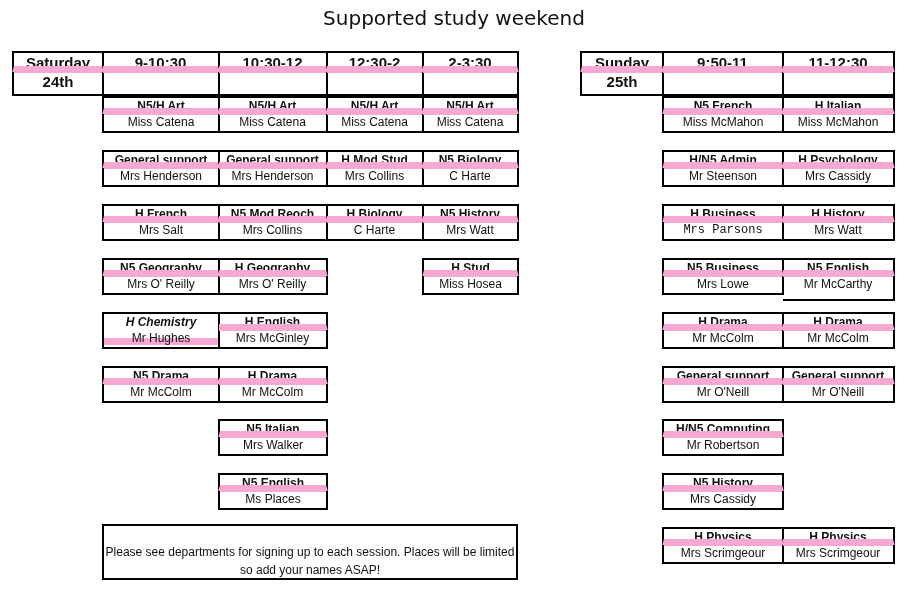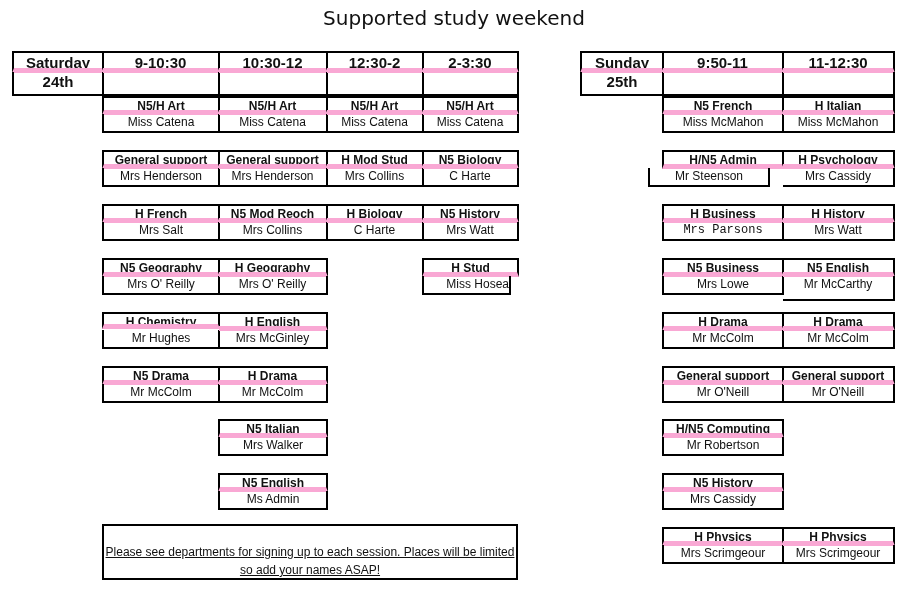--- a/index.html
+++ b/index.html
@@ -6,22 +6,22 @@
   body { width:908px; height:592px; position:relative; overflow:hidden; font-family:"Liberation Sans", sans-serif; color:#111; }
   .title { position:absolute; left:0; width:908px; top:6px; text-align:center; font-size:20px; font-family:"DejaVu Sans", sans-serif; font-weight:normal; }
   .cell { position:absolute; box-sizing:border-box; text-align:center; white-space:nowrap; overflow:hidden; }
   .hdr { font-weight:bold; font-size:15px; line-height:20px; }
   .subj { font-weight:bold; font-size:12px; line-height:17px; }
   .tch { font-size:12px; line-height:17px; }
   .b-t { border-top:2px solid #000; }
   .b-b { border-bottom:2px solid #000; }
   .b-l { border-left:2px solid #000; }
   .b-r { border-right:2px solid #000; }
-  .b-bt { border-bottom:5px solid #f9a8d4; }
-  .note { position:absolute; left:102px; top:524px; width:416px; height:56px; box-sizing:border-box; border:2px solid #000; font-size:12px; line-height:18px; text-align:center; padding-top:17px;text-decoration:underline; }
+  .b-bt { border-bottom:7px solid #f9a8d4; }
+  .note { position:absolute; left:102px; top:524px; width:416px; height:56px; box-sizing:border-box; border:2px solid #000; font-size:12px; line-height:18px; text-align:center; padding-top:17px; }
 </style>
 </head>
 <body>
 
 <div class="title">Supported study weekend</div>
 
 <div id="sched">
     <div class="cell hdr b-t b-l b-r b-bt" style="left: 12px; top: 51px; width: 92px; height: 22px;">Saturday</div>
     <div class="cell hdr b-l b-r b-b" style="left: 12px; top: 72px; width: 92px; height: 24px;">24th</div>
     <div class="cell hdr b-t b-r b-bt" style="left: 103px; top: 51px; width: 117px; height: 22px;">9-10:30</div>
@@ -54,45 +54,45 @@
     <div class="cell tch b-r b-b" style="left: 219px; top: 222px; width: 109px; height: 19px;">Mrs Collins</div>
     <div class="cell subj b-t b-r b-bt" style="left: 327px; top: 204px; width: 97px; height: 19px;">H Biology</div>
     <div class="cell tch b-r b-b" style="left: 327px; top: 222px; width: 97px; height: 19px;">C Harte</div>
     <div class="cell subj b-t b-r b-bt" style="left: 423px; top: 204px; width: 96px; height: 19px;">N5 History</div>
     <div class="cell tch b-r b-b" style="left: 423px; top: 222px; width: 96px; height: 19px;">Mrs Watt</div>
     <div class="cell subj b-t b-r b-bt b-l" style="left: 102px; top: 258px; width: 118px; height: 19px;">N5 Geography</div>
     <div class="cell tch b-r b-b b-l" style="left: 102px; top: 276px; width: 118px; height: 19px;">Mrs O' Reilly</div>
     <div class="cell subj b-t b-r b-bt" style="left: 219px; top: 258px; width: 109px; height: 19px;">H Geography</div>
     <div class="cell tch b-r b-b" style="left: 219px; top: 276px; width: 109px; height: 19px;">Mrs O' Reilly</div>
     <div class="cell subj b-t b-r b-bt b-l" style="left: 422px; top: 258px; width: 97px; height: 19px;">H Stud</div>
-    <div class="cell tch b-r b-b b-l" style="left: 422px; top: 276px; width: 89px; height: 19px; text-align: right;">Miss Hosea</div>
-    <div class="cell subj b-t b-r b-bt b-l" style="left: 102px; top: 312px; width: 118px; height: 17px;">H Chemistry</div>
+    <div class="cell tch b-r b-b b-l" style="left: 422px; top: 276px; width: 97px; height: 19px;">Miss Hosea</div>
+    <div class="cell subj b-t b-r b-bt b-l" style="left: 102px; top: 312px; width: 118px; height: 33px; font-style: italic;">H Chemistry</div>
     <div class="cell tch b-r b-b b-l" style="left: 102px; top: 330px; width: 118px; height: 19px;">Mr Hughes</div>
     <div class="cell subj b-t b-r b-bt" style="left: 219px; top: 312px; width: 109px; height: 19px;">H English</div>
     <div class="cell tch b-r b-b" style="left: 219px; top: 330px; width: 109px; height: 19px;">Mrs McGinley</div>
     <div class="cell subj b-t b-r b-bt b-l" style="left: 102px; top: 366px; width: 118px; height: 19px;">N5 Drama</div>
     <div class="cell tch b-r b-b b-l" style="left: 102px; top: 384px; width: 118px; height: 19px;">Mr McColm</div>
     <div class="cell subj b-t b-r b-bt" style="left: 219px; top: 366px; width: 109px; height: 19px;">H Drama</div>
     <div class="cell tch b-r b-b" style="left: 219px; top: 384px; width: 109px; height: 19px;">Mr McColm</div>
     <div class="cell subj b-t b-r b-bt b-l" style="left: 218px; top: 419px; width: 110px; height: 19px;">N5 Italian</div>
     <div class="cell tch b-r b-b b-l" style="left: 218px; top: 437px; width: 110px; height: 19px;">Mrs Walker</div>
     <div class="cell subj b-t b-r b-bt b-l" style="left: 218px; top: 473px; width: 110px; height: 19px;">N5 English</div>
-    <div class="cell tch b-r b-b b-l" style="left: 218px; top: 491px; width: 110px; height: 19px;">Ms Admin</div>
+    <div class="cell tch b-r b-b b-l" style="left: 218px; top: 491px; width: 110px; height: 19px;">Ms Places</div>
     <div class="cell hdr b-t b-l b-r b-bt" style="left: 580px; top: 51px; width: 84px; height: 22px;">Sunday</div>
     <div class="cell hdr b-l b-r b-b" style="left: 580px; top: 72px; width: 84px; height: 24px;">25th</div>
     <div class="cell hdr b-t b-r b-bt" style="left: 663px; top: 51px; width: 121px; height: 22px;">9:50-11</div>
     <div class="cell b-r b-b" style="left: 663px; top: 72px; width: 121px; height: 24px;"></div>
     <div class="cell hdr b-t b-r b-bt" style="left: 783px; top: 51px; width: 112px; height: 22px;">11-12:30</div>
     <div class="cell b-r b-b" style="left: 783px; top: 72px; width: 112px; height: 24px;"></div>
     <div class="cell subj b-t b-r b-bt b-l" style="left: 662px; top: 96px; width: 122px; height: 19px;">N5 French</div>
     <div class="cell tch b-r b-b b-l" style="left: 662px; top: 114px; width: 122px; height: 19px;">Miss McMahon</div>
     <div class="cell subj b-t b-r b-bt" style="left: 783px; top: 96px; width: 112px; height: 19px;">H Italian</div>
     <div class="cell tch b-r b-b" style="left: 783px; top: 114px; width: 112px; height: 19px;">Miss McMahon</div>
     <div class="cell subj b-t b-r b-bt b-l" style="left: 662px; top: 150px; width: 122px; height: 19px;">H/N5 Admin</div>
-    <div class="cell tch b-r b-b b-l" style="left: 648px; top: 168px; width: 122px; height: 19px;">Mr Steenson</div>
+    <div class="cell tch b-r b-b b-l" style="left: 662px; top: 168px; width: 122px; height: 19px;">Mr Steenson</div>
     <div class="cell subj b-t b-r b-bt" style="left: 783px; top: 150px; width: 112px; height: 19px;">H Psychology</div>
     <div class="cell tch b-r b-b" style="left: 783px; top: 168px; width: 112px; height: 19px;">Mrs Cassidy</div>
     <div class="cell subj b-t b-r b-bt b-l" style="left: 662px; top: 204px; width: 122px; height: 19px;">H Business</div>
     <div class="cell tch b-r b-b b-l" style="left: 662px; top: 222px; width: 122px; height: 19px; font-family: Liberation Mono, monospace;">Mrs Parsons</div>
     <div class="cell subj b-t b-r b-bt" style="left: 783px; top: 204px; width: 112px; height: 19px;">H History</div>
     <div class="cell tch b-r b-b" style="left: 783px; top: 222px; width: 112px; height: 19px;">Mrs Watt</div>
     <div class="cell subj b-t b-r b-bt b-l" style="left: 662px; top: 258px; width: 122px; height: 19px;">N5 Business</div>
     <div class="cell tch b-r b-b b-l" style="left: 662px; top: 276px; width: 122px; height: 19px;">Mrs  Lowe</div>
     <div class="cell subj b-t b-r b-bt" style="left: 783px; top: 258px; width: 112px; height: 19px;">N5 English</div>
     <div class="cell tch b-r b-b" style="left: 783px; top: 276px; width: 112px; height: 25px;">Mr McCarthy</div>

